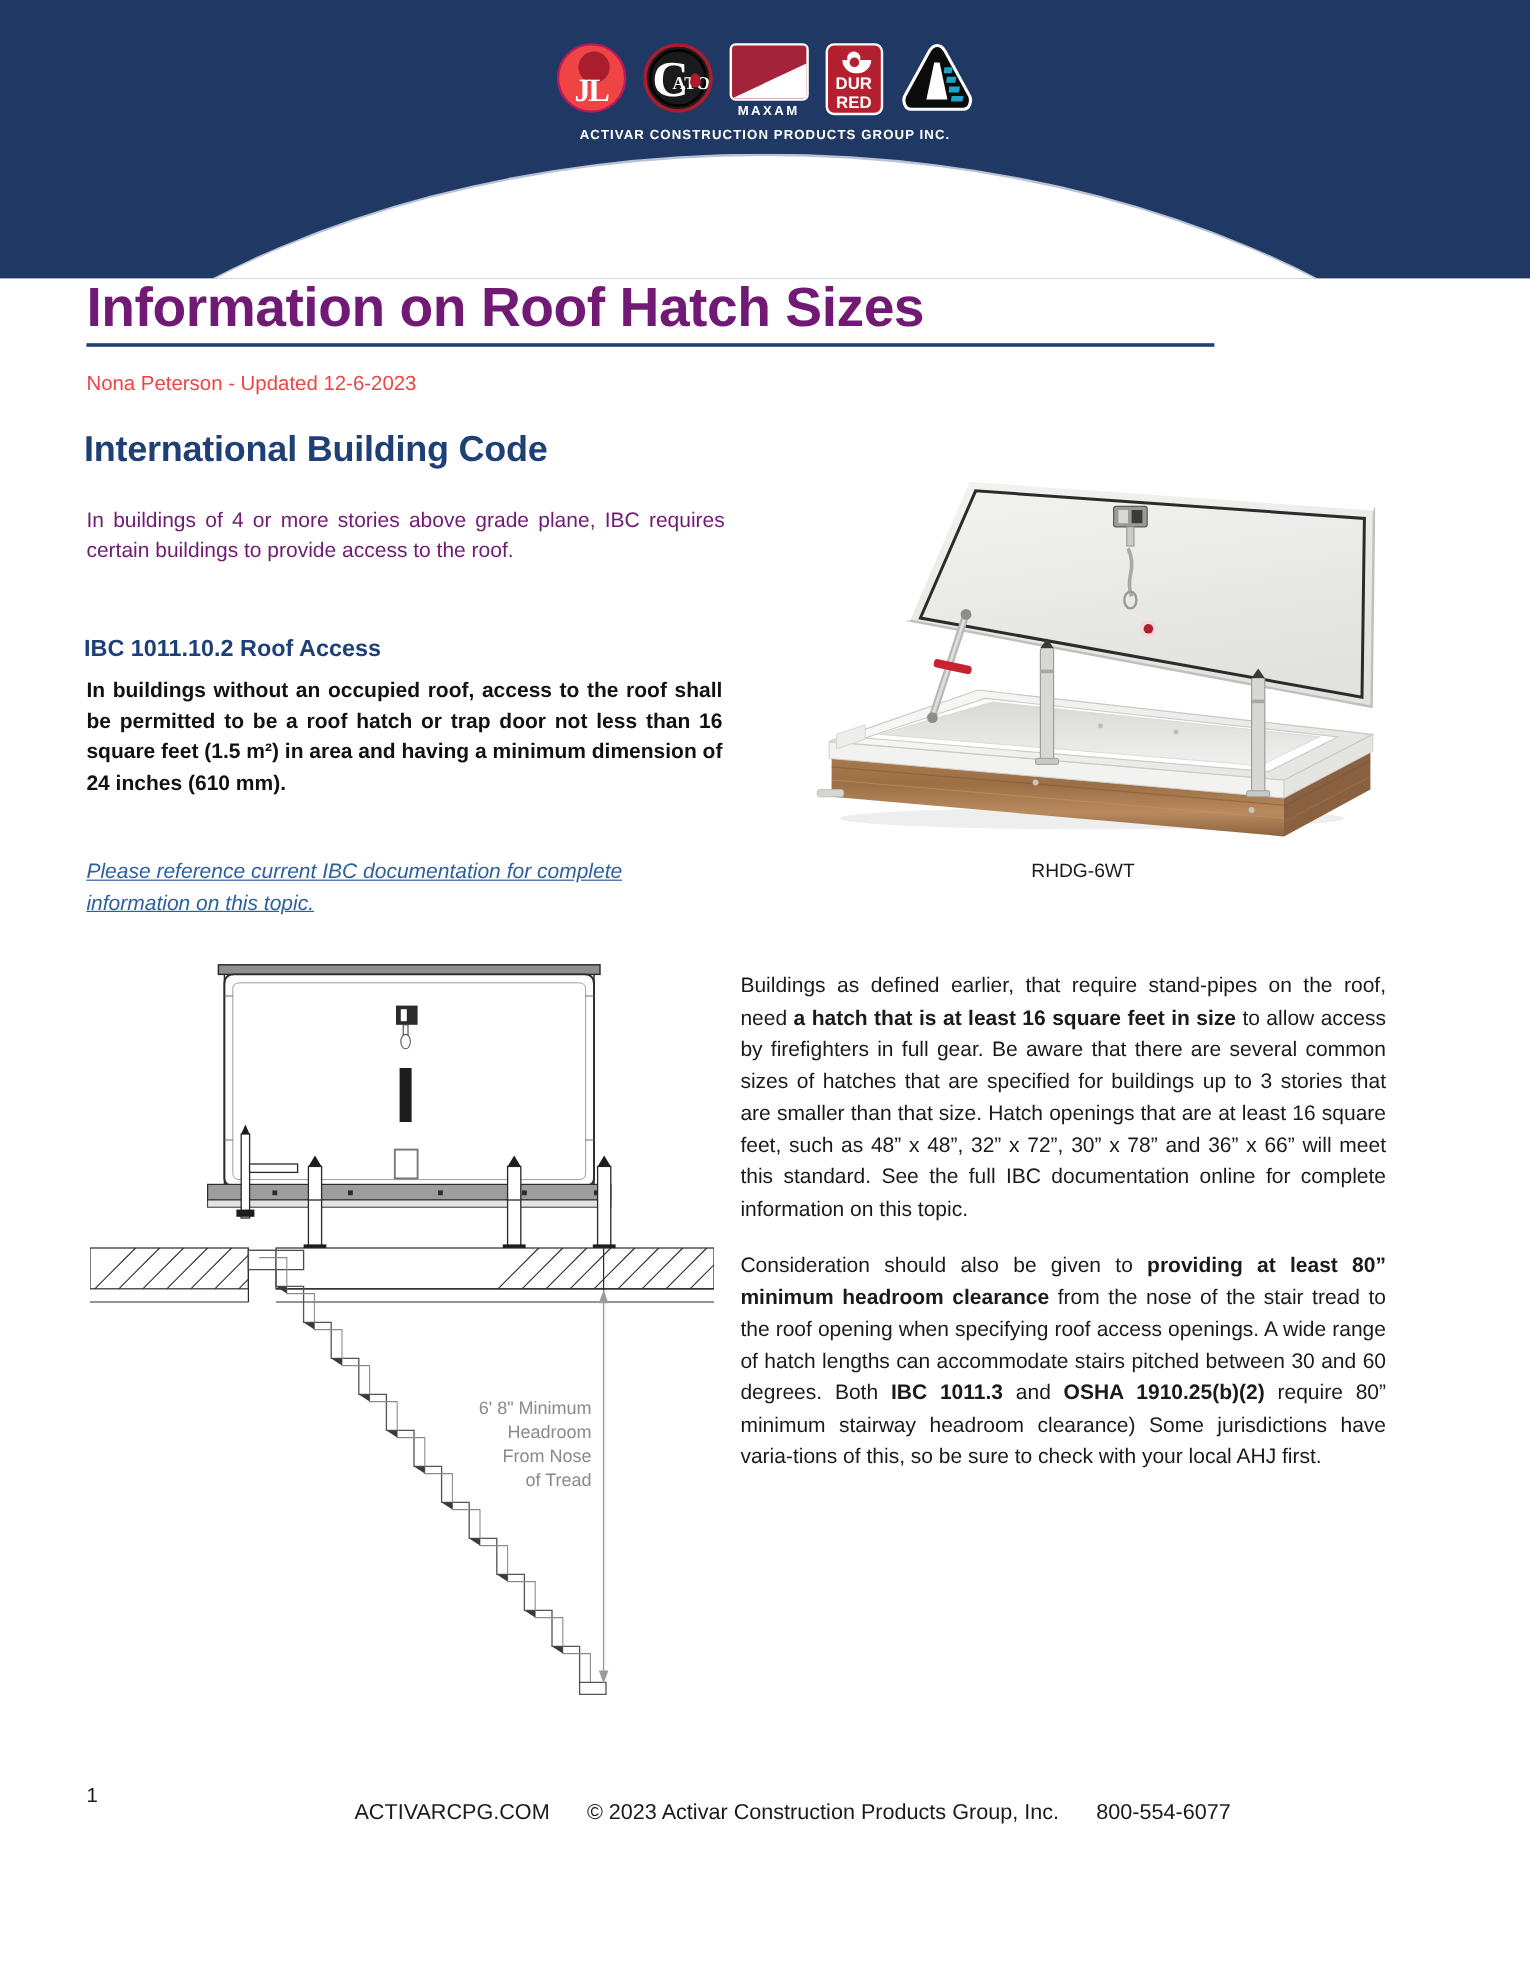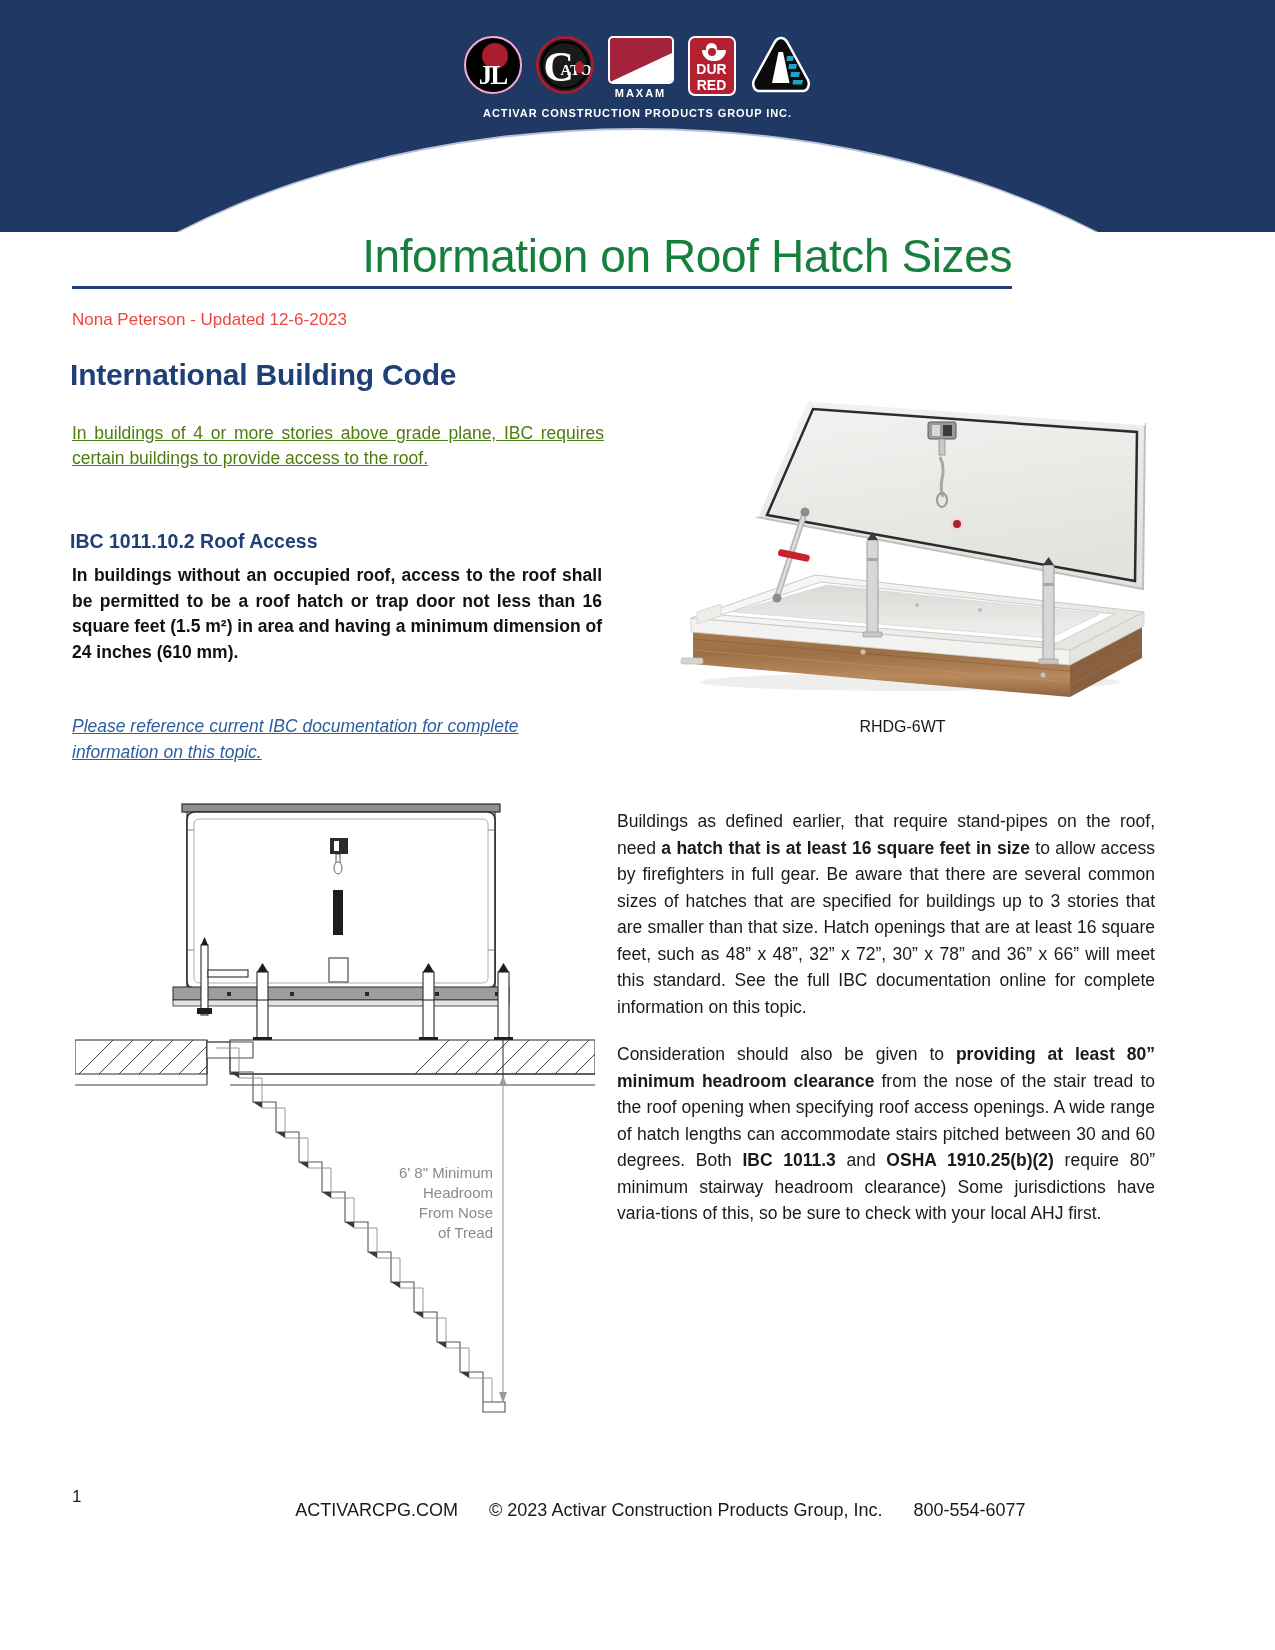--- a/index.html
+++ b/index.html
@@ -46,22 +46,22 @@
     align-items: flex-start;
     gap: 14px;
     z-index: 5;
   }
   .logo-cell { position: relative; }
 
   
   .logo-jl {
     width: 58px; height: 58px;
     border-radius: 50%;
-    background: #000000;
-    border: 2px solid #f9a8d4;
+    background: #ef4444;
+    border: 2px solid #be185d;
     position: relative;
     overflow: hidden;
   }
   .logo-jl .dot {
     position: absolute;
     left: 16px; top: 5px;
     width: 26px; height: 26px;
     border-radius: 50%;
     background: #a91d2e;
   }
@@ -201,26 +201,25 @@
     font-weight: bold;
     letter-spacing: 0.9px;
     z-index: 5;
   }
 
   
   .title {
     position: absolute;
     left: 72px; top: 229px;
     width: 940px;
-    color: #15803d;
+    color: #701a75;
     font-size: 46px;
-    font-weight: normal;
+    font-weight: bold;
     letter-spacing: -0.4px;
     line-height: 54px;
-    text-align: right;
   }
   .title-rule {
     position: absolute;
     left: 72px; top: 286px;
     width: 940px;
     height: 3px;
     background: #1f3f77;
   }
   .byline {
     position: absolute;
@@ -237,23 +236,22 @@
     font-size: 30px;
     font-weight: bold;
     letter-spacing: -0.2px;
   }
   .para-intro {
     position: absolute;
     left: 72px; top: 421px;
     width: 532px;
     font-size: 17.5px;
     line-height: 25px;
-    color: #4d7c0f;
+    color: #701a75;
     text-align: justify;
-    text-decoration: underline;
   }
   .h3-access {
     position: absolute;
     left: 70px; top: 530px;
     color: #1f3f77;
     font-size: 19.5px;
     font-weight: bold;
   }
   .para-bold {
     position: absolute;

